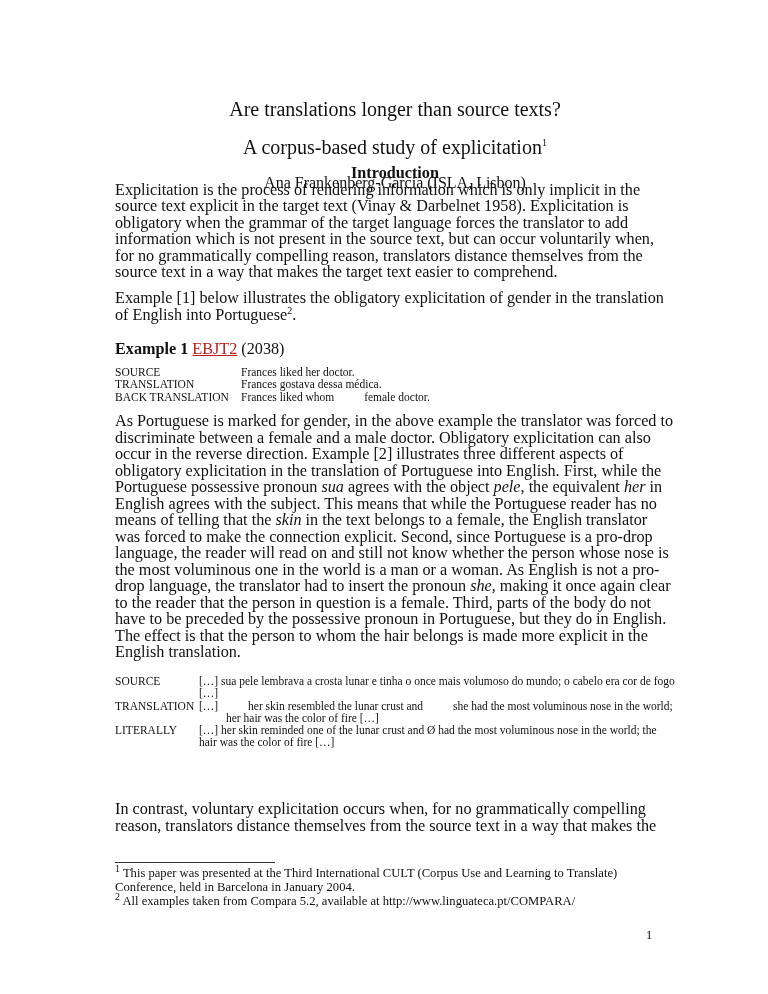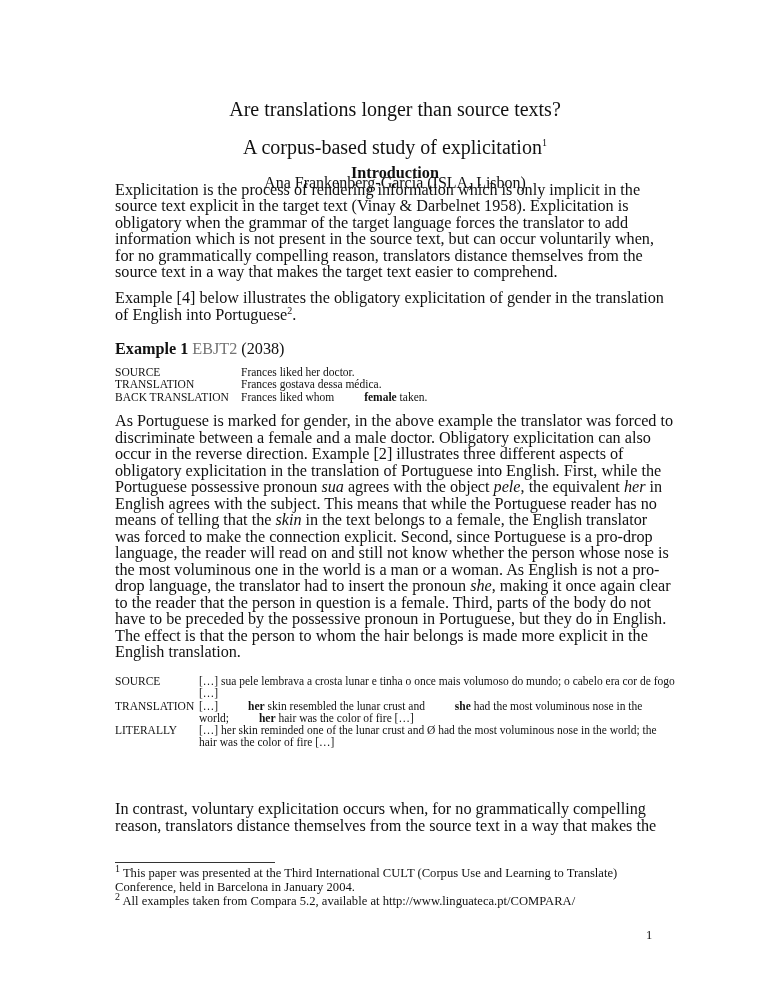--- a/index.html
+++ b/index.html
@@ -7,69 +7,69 @@
          font-family: "Liberation Serif", "DejaVu Serif", serif; color: #111; }
   .title-block { position: absolute; left: 115px; width: 560px; top: 82px; text-align: center; }
   .title { font-size: 20px; line-height: 22px; margin: 16px; font-weight: normal; }
   .author { font-size: 16px; line-height: 18px; margin: 0; }
   sup { font-size: 10px; line-height: 0; vertical-align: super; }
   .abs { position: absolute; left: 115px; width: 560px; }
   .body-text { font-size: 16.2px; line-height: 16.5px; margin: 0; }
   .heading { font-weight: bold; text-align: center; }
   .ex-title { font-size: 16.2px; font-weight: bold; margin: 0; }
   .ex-title .rest { font-weight: normal; }
-  .link { color: #737373; font-weight: normal; }
+  .link { color: #b91c1c; text-decoration: underline; font-weight: normal; }
   .ex-table { font-size: 11.5px; line-height: 12.3px; border-collapse: collapse; }
   .ex-table td { padding: 0; vertical-align: top; }
   .ex1 td.lbl { width: 126px; }
   .ex2 td.lbl { width: 84px; }
   .footnote-rule { position: absolute; left: 115px; top: 862px; width: 160px; height: 0; border-top: 1px solid #333; }
   .footnotes { position: absolute; left: 115px; top: 866px; width: 560px; font-size: 12.6px; line-height: 14px; }
   .footnotes p { margin: 0; }
   .page-number { position: absolute; left: 646px; top: 928px; font-size: 12.6px; }
   i { font-style: italic; }
-  b { font-weight: bold; padding-left: 27px; }
+  b { font-weight: normal; padding-left: 27px; }
 </style>
 </head>
 <body>
 
 <div class="title-block">
   <p class="title">Are translations longer than source texts?</p>
   <p class="title"><span>A corpus-based study of explicitation</span><sup>1</sup></p>
   <p class="author">Ana Frankenberg-Garcia (ISLA, Lisbon)</p>
 </div>
 
 <div class="abs" style="top:165px;">
   <p class="body-text heading">Introduction</p>
   <p class="body-text">Explicitation is the process of rendering information which is only implicit in the source text explicit in the target text (Vinay &amp; Darbelnet 1958). Explicitation is obligatory when the grammar of the target language forces the translator to add information which is not present in the source text, but can occur voluntarily when, for no grammatically compelling reason, translators distance themselves from the source text in a way that makes the target text easier to comprehend.</p>
 </div>
 
 <div class="abs" style="top:290px;">
-  <p class="body-text"><span>Example [4] below illustrates the obligatory explicitation of gender in the translation of English into Portuguese</span><sup>2</sup><span>.</span></p>
+  <p class="body-text"><span>Example [1] below illustrates the obligatory explicitation of gender in the translation of English into Portuguese</span><sup>2</sup><span>.</span></p>
 </div>
 
 <div class="abs" style="top:340px;">
   <p class="ex-title">
     <span>Example 1</span>
     <a class="link">EBJT2</a>
     <span class="rest">(2038)</span>
   </p>
   <table class="ex-table ex1" style="margin-top:7px;">
     <tbody>
         <tr>
       <td class="lbl">SOURCE</td>
       <td>Frances liked her doctor.</td>
     </tr>
     <tr>
       <td class="lbl">TRANSLATION</td>
       <td>Frances gostava dessa médica.</td>
     </tr>
     <tr>
       <td class="lbl">BACK TRANSLATION</td>
-      <td><span>Frances liked whom </span><b>female</b><span> taken.</span></td>
+      <td><span>Frances liked whom </span><b>female</b><span> doctor.</span></td>
     </tr>
   </tbody>
     </table>
 </div>
 
 <div class="abs" style="top:413px;">
   <p class="body-text"><span>As Portuguese is marked for gender, in the above example the translator was forced to discriminate between a female and a male doctor. Obligatory explicitation can also occur in the reverse direction. Example [2] illustrates three different aspects of obligatory explicitation in the translation of Portuguese into English. First, while the Portuguese possessive pronoun </span><i>sua</i><span> agrees with the object </span><i>pele</i><span>, the equivalent </span><i>her</i><span> in English agrees with the subject. This means that while the Portuguese reader has no means of telling that the </span><i>skin</i><span> in the text belongs to a female, the English translator was forced to make the connection explicit. Second, since Portuguese is a pro-drop language, the reader will read on and still not know whether the person whose nose is the most voluminous one in the world is a man or a woman. As English is not a pro-drop language, the translator had to insert the pronoun </span><i>she</i><span>, making it once again clear to the reader that the person in question is a female. Third, parts of the body do not have to be preceded by the possessive pronoun in Portuguese, but they do in English. The effect is that the person to whom the hair belongs is made more explicit in the English translation.</span></p>
 </div>
 
 <div class="abs" style="top:666px;">

